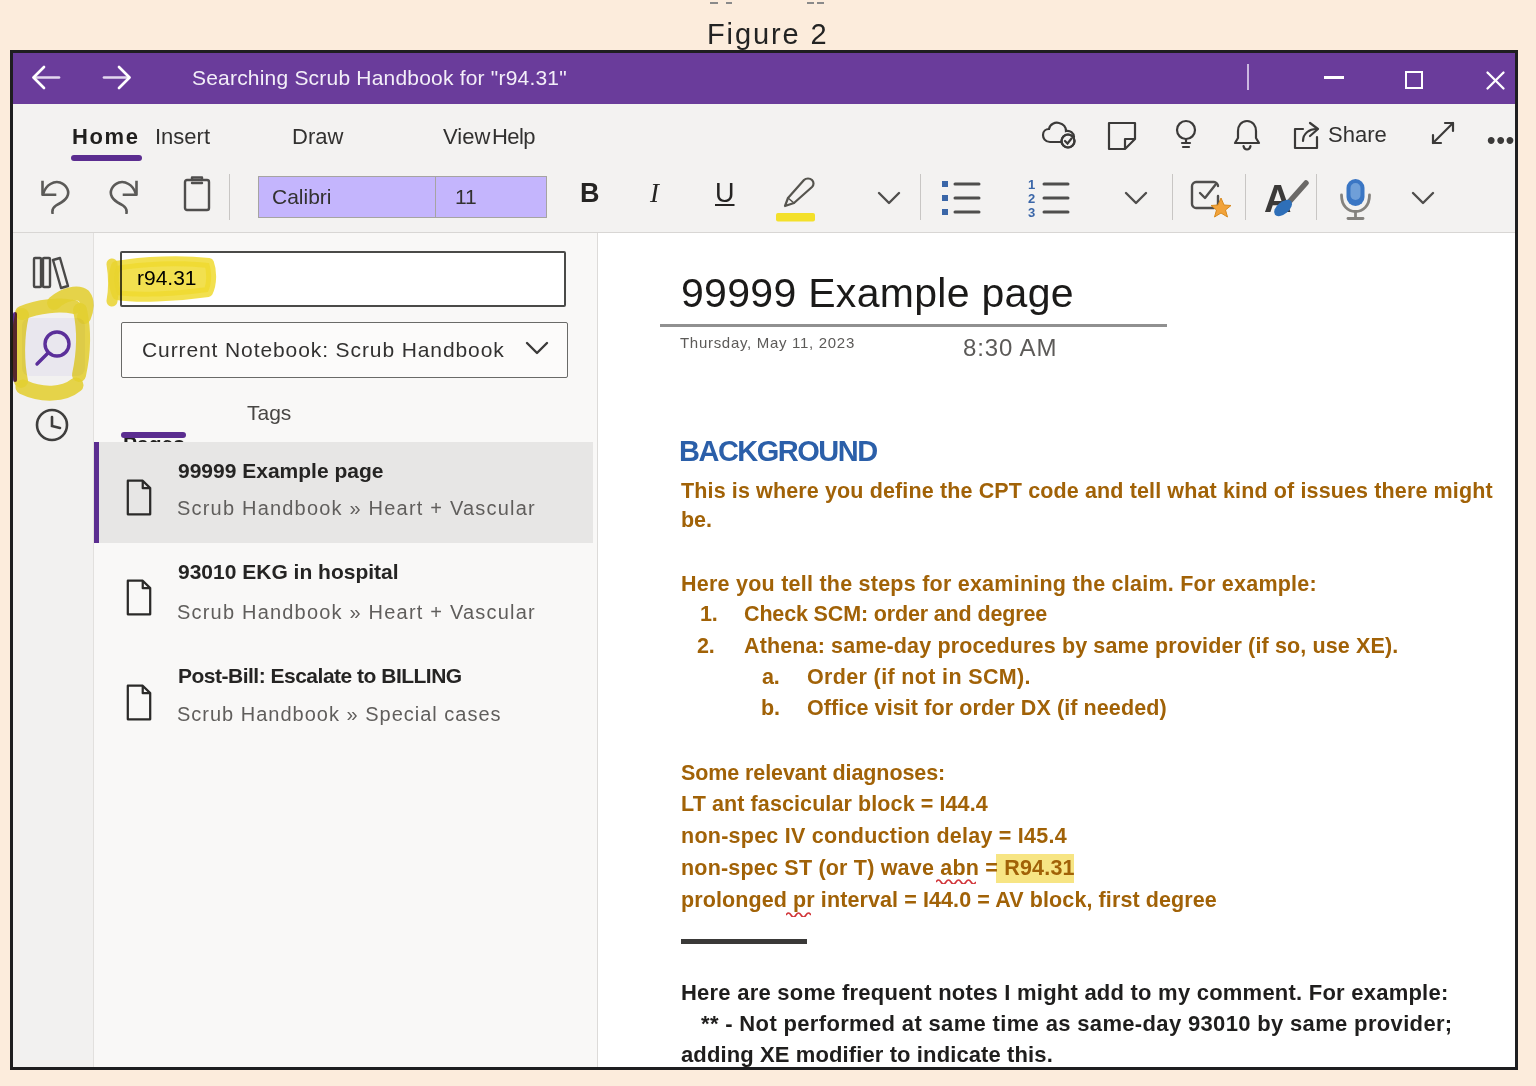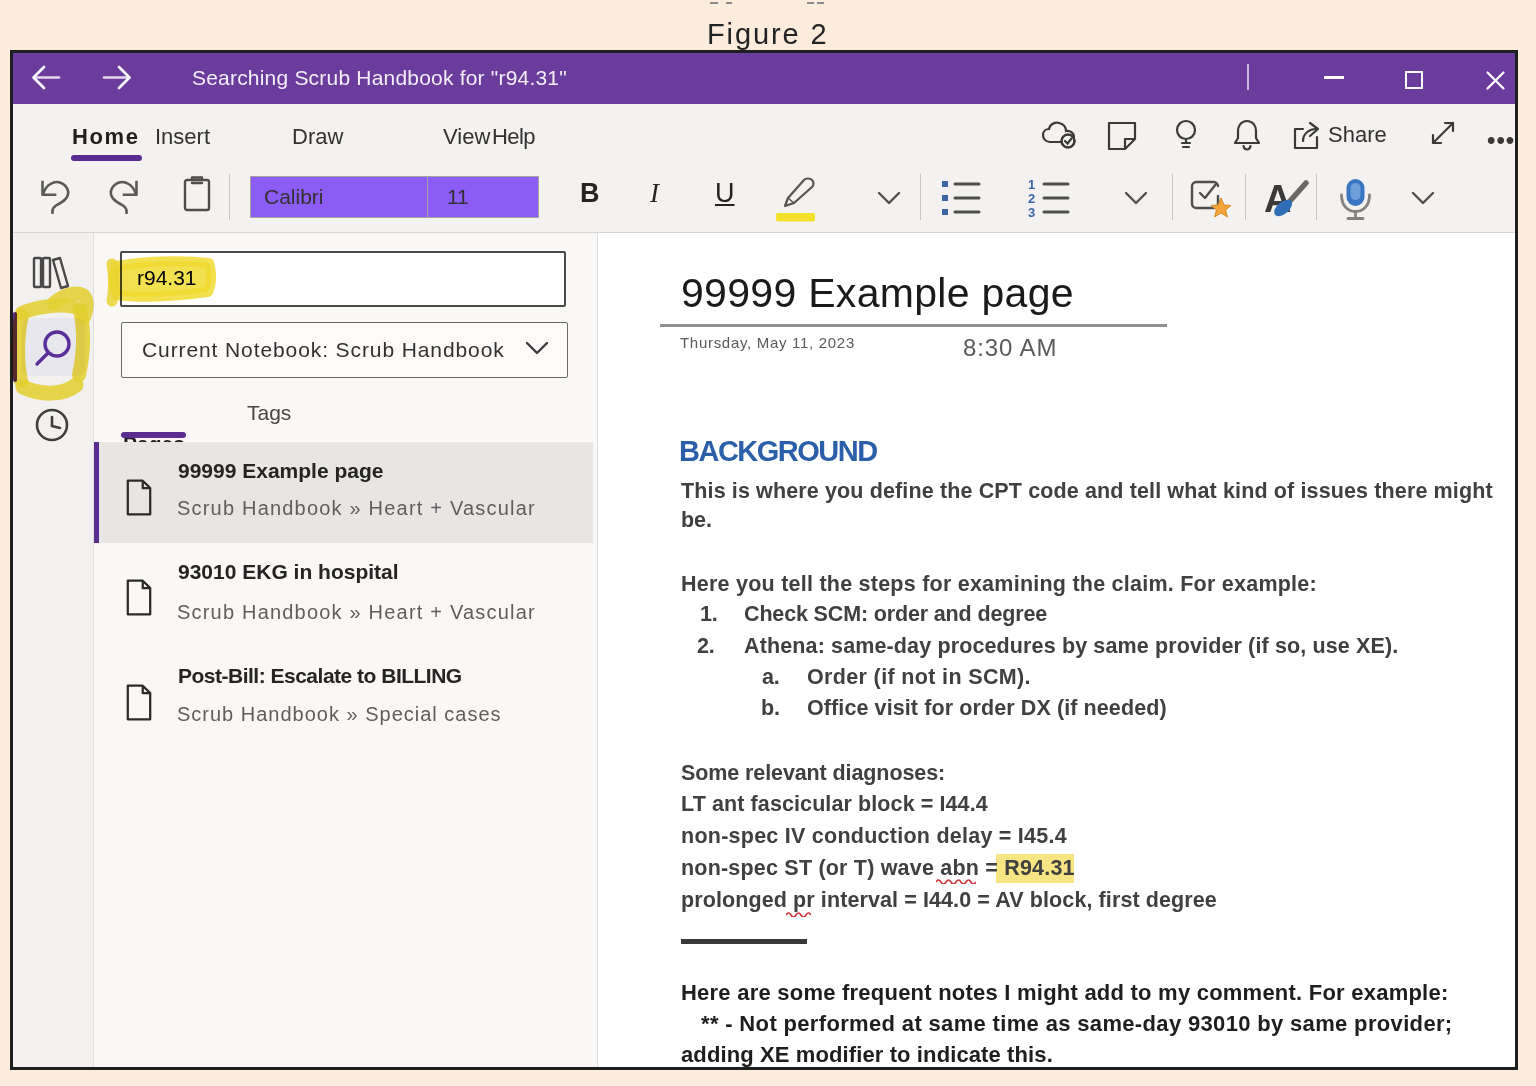--- a/index.html
+++ b/index.html
@@ -14,21 +14,21 @@
   
   #ribbon{left:13px;top:104px;width:1502px;height:128px;background:#f3f2f1;border-bottom:1px solid #d8d6d4;box-sizing:content-box;}
   .tab{font-size:22px;color:#323130;top:124px;}
   #tab-home{left:72px;font-weight:bold;color:#201f1e;letter-spacing:1.6px;}
   #tab-insert{left:155px;}
   #tab-draw{left:272px;margin-left:20px;}
   #tab-view{left:399px;margin-left:44px;}
   #tab-help{left:492px;letter-spacing:-0.6px;}
   #home-underline{left:71px;top:155px;width:71px;height:6px;background:#5b2d90;border-radius:3px;}
   .vsep{width:1px;height:46px;background:#c8c6c4;top:174px;}
-  .combo{box-sizing:border-box;background:#8b5cf6;border:1.4px solid #a6a4a2;height:42px;top:176px;font-size:21px;color:#323130;}
+  .combo{box-sizing:border-box;background:#c4b5fd;border:1.4px solid #a6a4a2;height:42px;top:176px;font-size:21px;color:#323130;margin-left:8px;}
   #fontbox{left:250px;width:178px;line-height:40px;padding-left:13px;}
   #sizebox{left:427px;width:112px;line-height:40px;padding-left:19px;}
   .fmt{top:178px;font-size:27px;color:#252423;}
   
   #rail{left:13px;top:233px;width:80px;height:834px;background:#f2f1f0;border-right:1px solid #e2e0de;box-sizing:content-box;}
   
   #panel{left:94px;top:233px;width:504px;height:834px;background:#f9f8f7;border-right:1px solid #dddbd9;box-sizing:border-box;}
   #searchbox{left:120px;top:251px;width:446px;height:56px;background:#fff;border:2px solid #4a4a48;box-sizing:border-box;border-radius:2px;}
   #searchtext{left:137px;top:266px;font-size:21px;color:#000000;}
   #nbbox{left:121px;top:322px;width:447px;height:56px;background:#fcfbfa;border:1.5px solid #6a6a68;box-sizing:border-box;border-radius:2px;}
@@ -39,21 +39,21 @@
   .rowtitle{font-size:21px;font-weight:bold;color:#252423;}
   .rowsub{font-size:20px;color:#605e5c;letter-spacing:1.2px;}
   #row1{left:94px;top:442px;width:499px;height:101px;background:#e7e6e5;}
   #row1bar{left:94px;top:442px;width:5px;height:101px;background:#5b2d90;}
   
   #content{left:599px;top:233px;width:916px;height:834px;background:#fff;}
   #pagetitle{left:681px;top:270px;font-size:41px;color:#1b1a19;letter-spacing:0.3px;}
   #titleline{left:660px;top:324px;width:507px;height:3px;background:#909090;}
   #dateline{left:680px;top:334px;font-size:15px;color:#5c5a58;letter-spacing:0.7px;}
   #timepart{left:963px;top:334px;font-size:24px;color:#5c5a58;letter-spacing:0.9px;}
-  .blue{font-size:21.5px;font-weight:bold;color:#404040;letter-spacing:-0.1px;white-space:pre;}
+  .blue{font-size:21.5px;font-weight:bold;color:#a16207;letter-spacing:-0.1px;white-space:pre;}
   .black{font-size:22px;font-weight:bold;color:#1f1e1d;letter-spacing:0.2px;white-space:pre;}
   #bghead{left:679px;top:435px;font-size:29px;font-weight:bold;color:#2b5fa9;letter-spacing:-1.5px;}
   #divider{left:681px;top:939px;width:126px;height:5px;background:#3a3938;}
   svg{display:block;}
 </style>
 </head>
 <body>
 <div id="stage">
   <div class="abs" id="figcap">Figure 2</div>
   <div class="abs" style="left:710px;top:2px;width:8px;height:2px;background:#8a8a8a;"></div>

